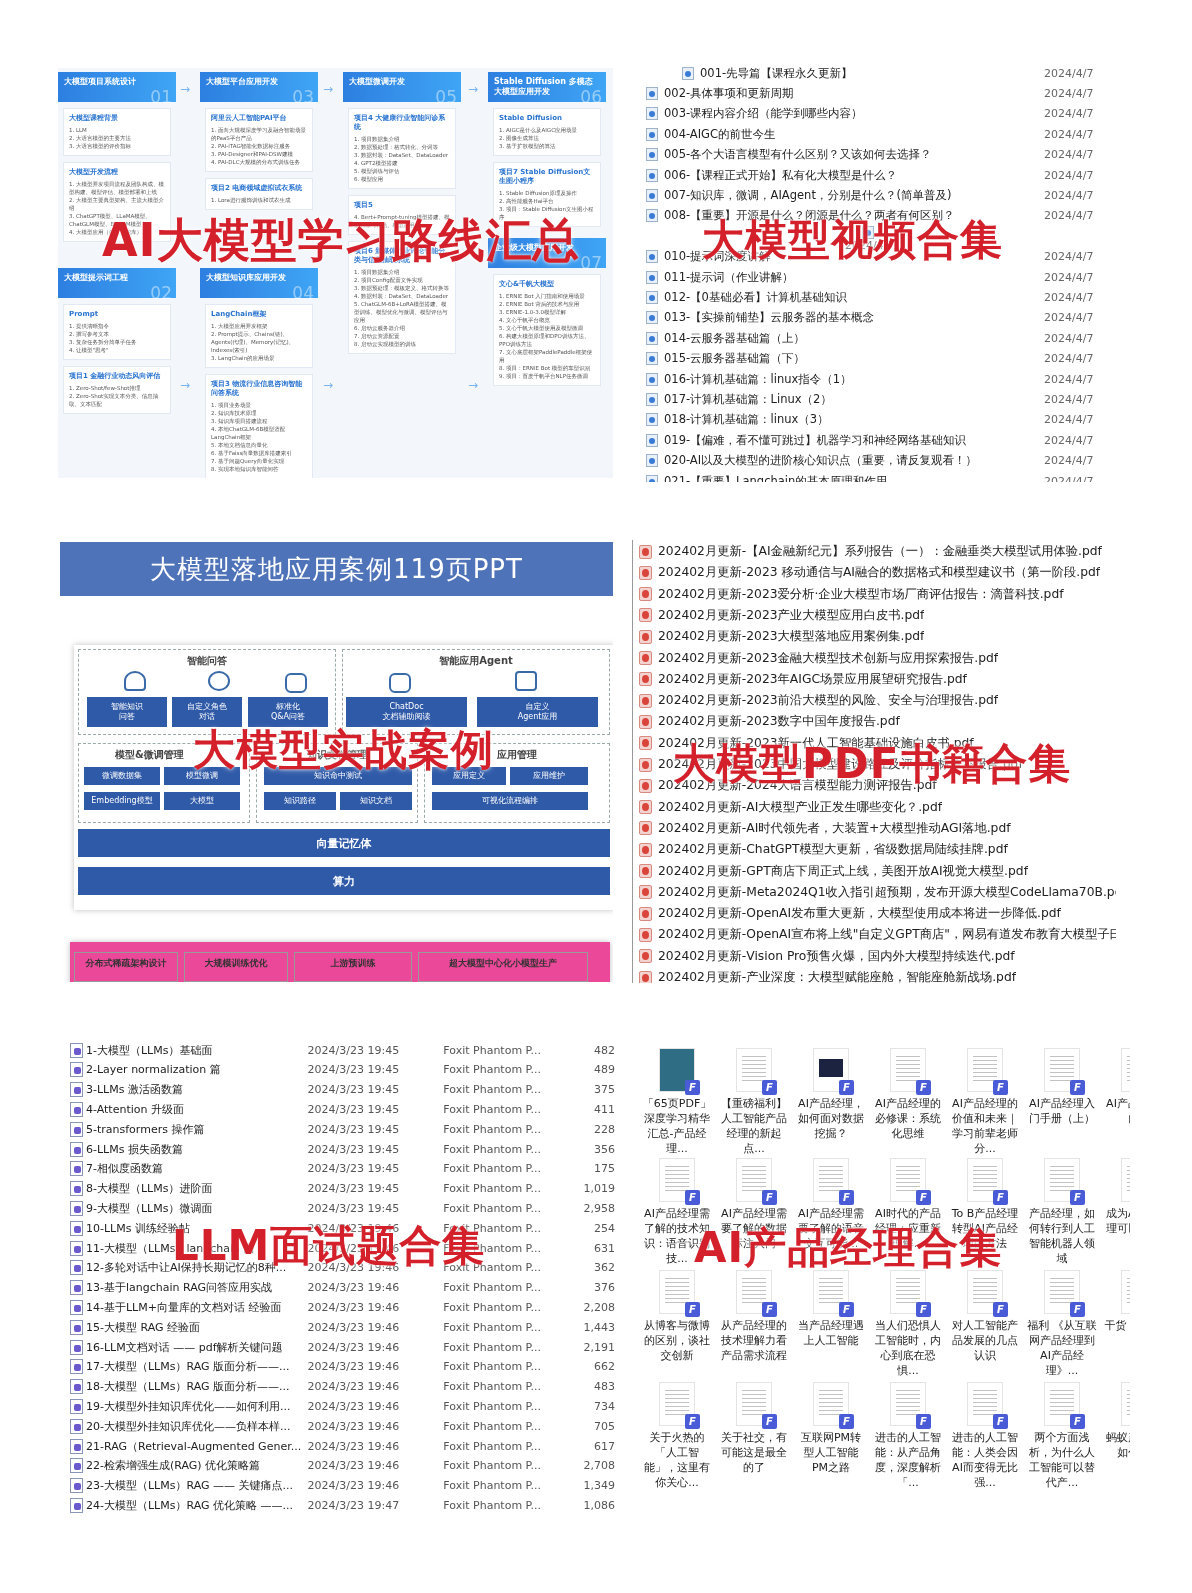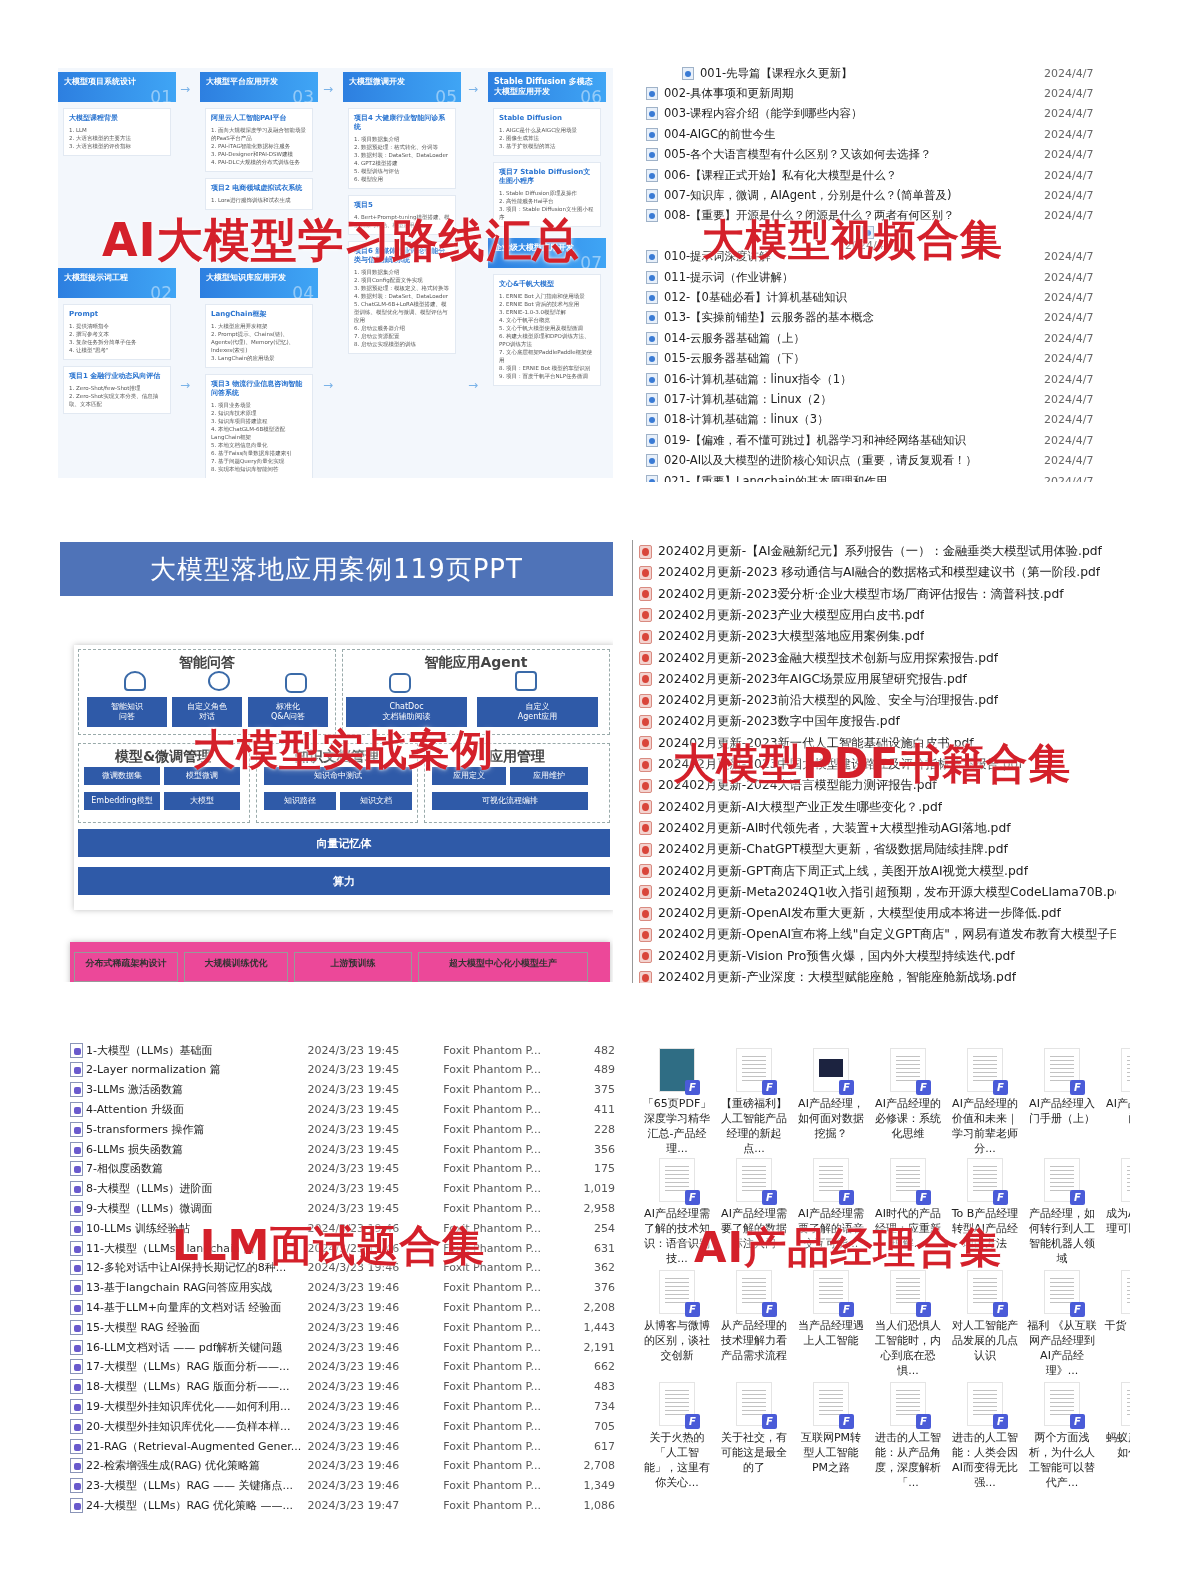--- a/index.html
+++ b/index.html
@@ -35,21 +35,21 @@
   .vicon::after { content:""; position:absolute; left:2px; top:3px; width:6px; height:6px; background:#3a7bd5; border-radius:50%; }
   .vname { flex:1; white-space:nowrap; overflow:hidden; color:#222; }
   .vdate { width: 52px; text-align:left; color:#666; font-size:11px; }
 
   
   #p3 { left: 60px; top: 542px; width: 553px; height: 440px; background:#fff; }
   .ppt-banner { position:absolute; left:0; top:0; width:553px; height:54px; background:#4f73b8; color:#fff;
     font-size:26px; display:flex; align-items:center; justify-content:center; letter-spacing:1px; }
   .arch { position:absolute; left:14px; top:103px; width:540px; height:265px; background:#fff; box-shadow:0 0 6px rgba(0,0,0,0.25); }
   .dash { position:absolute; border:1px dashed #9aa; }
-  .dash .lbl { position:absolute; top:4px; width:100%; text-align:center; font-size:14px; font-weight:bold; color:#444; }
+  .dash .lbl { position:absolute; top:4px; width:100%; text-align:center; font-size:10px; font-weight:bold; color:#444; }
   .bbox { position:absolute; background:#2f5aa8; color:#fff; font-size:8px; text-align:center; display:flex; align-items:center; justify-content:center; line-height:10px; }
   .ic { position:absolute; width:22px; height:20px; border:2px solid #3a6aa8; border-radius:6px; }
   .bar { position:absolute; left:4px; width:532px; height:28px; background:#2f5aa8; color:#fff; font-size:11px; font-weight:bold; display:flex; align-items:center; justify-content:center; }
   .arch2 { position:absolute; left:10px; top:400px; width:540px; height:45px; background:#ec4899; box-shadow:0 0 6px rgba(0,0,0,0.25); }
   .cell2 { position:absolute; top:10px; height:30px; border:1px solid #999; font-size:9px; font-weight:bold; color:#333; text-align:center; padding-top:4px; }
 
   
   #p4 { left: 632px; top: 540px; width: 484px; height: 443px; border-left: 1px solid #999; }
   .prow { position:absolute; left:6px; height:21px; width:480px; font-size:12.3px; display:flex; align-items:center; white-space:nowrap; }
   .picon { width:13px; height:14px; border-radius:2px; background:#f3d3cf; border:1px solid #d98a80; margin-right:6px; position:relative; flex-shrink:0; }
@@ -82,20 +82,27 @@
 
 <div class="panel" id="p1">
   <div id="rm-cols">
       <div class="rm-col" style="left: 0px; top: 4px;">
         <div class="rm-head"><span>大模型项目系统设计</span><span class="num">01</span></div>
         <div class="rm-card">
           <div class="ct">大模型课程背景</div>
           <div class="li">1. LLM</div>
           <div class="li">2. 大语言模型的主要方法</div>
           <div class="li">3. 大语言模型的评价指标</div>
+        </div>
+        <div class="rm-card">
+          <div class="ct">大模型开发流程</div>
+          <div class="li">1. 大模型开发项目流程及团队构成、模型构建、模型评估、模型部署和上线</div>
+          <div class="li">2. 大模型主要典型架构、主流大模型介绍</div>
+          <div class="li">3. ChatGPT模型、LLaMA模型、ChatGLM模型、BLOOM模型</div>
+          <div class="li">4. 大模型应用（外挂知识库）</div>
         </div>
       </div>
       <div class="rm-col" style="left: 0px; top: 200px;">
         <div class="rm-head"><span>大模型提示词工程</span><span class="num">02</span></div>
         <div class="rm-card">
           <div class="ct">Prompt</div>
           <div class="li">1. 提供清晰指令</div>
           <div class="li">2. 撰写参考文本</div>
           <div class="li">3. 复杂任务拆分简单子任务</div>
           <div class="li">4. 让模型"思考"</div>

